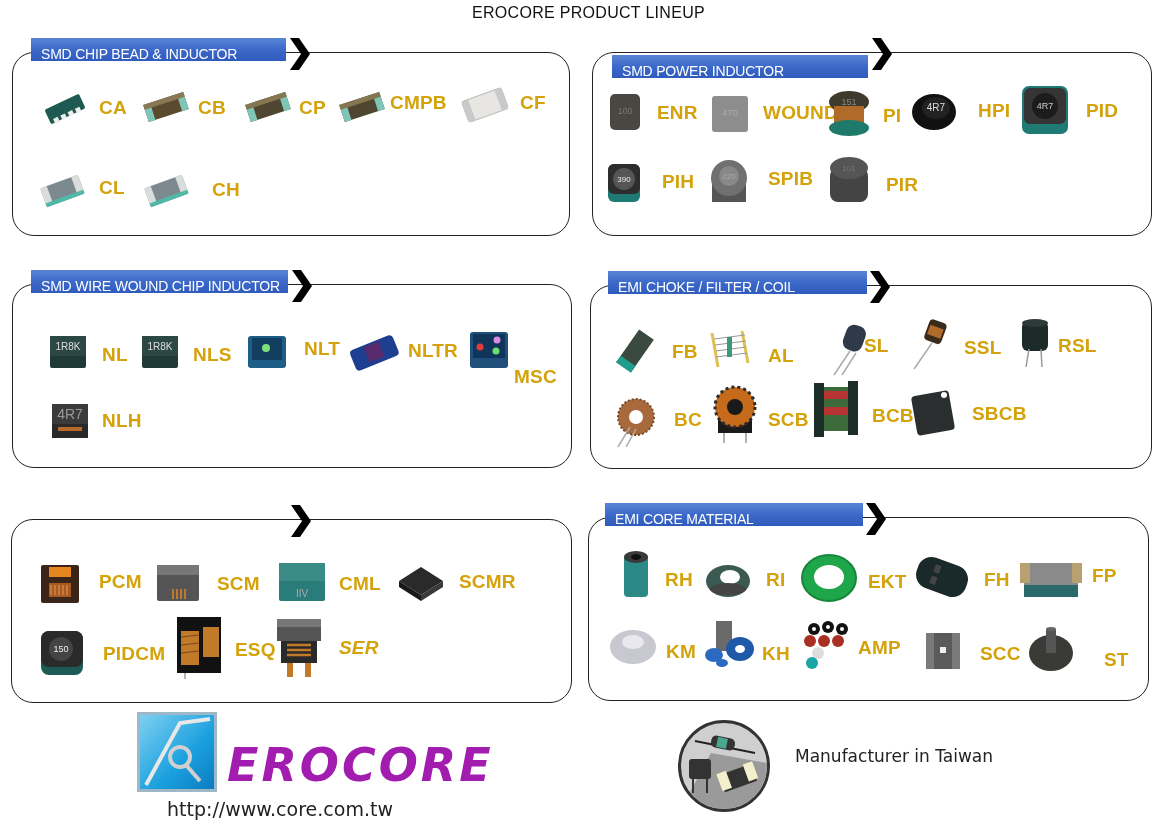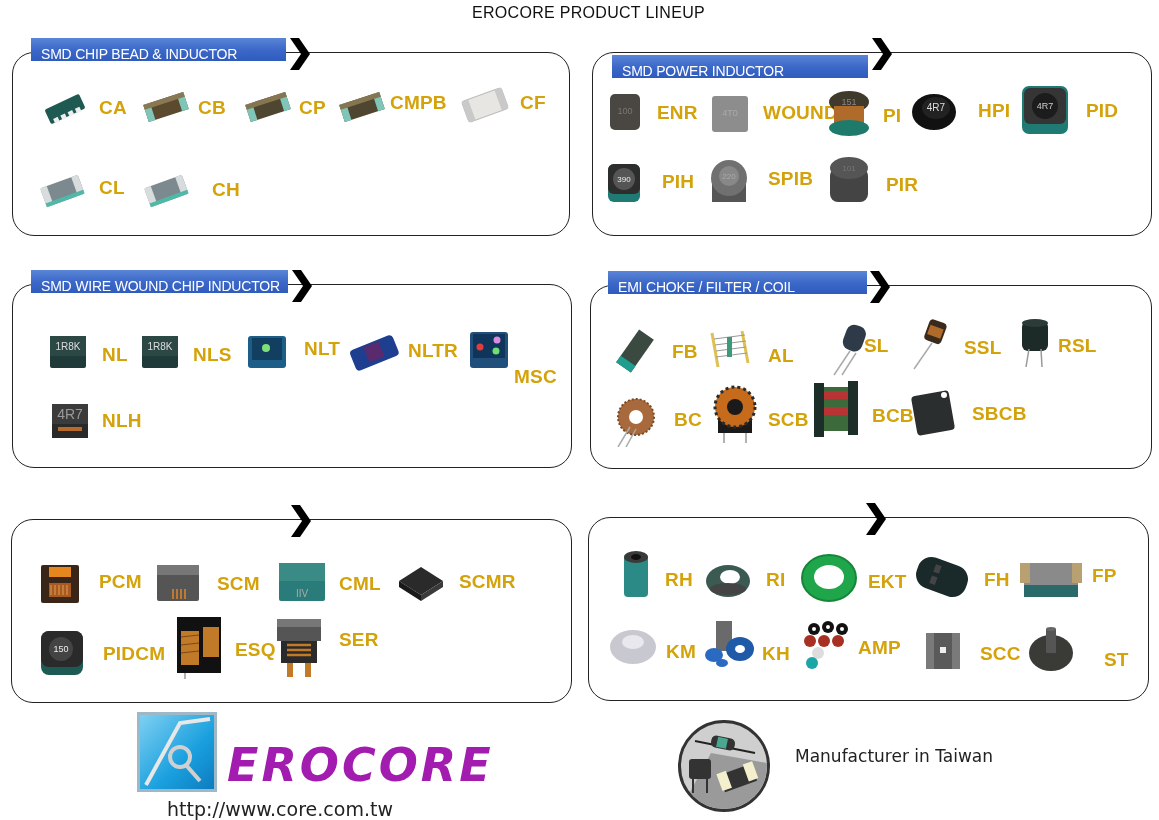--- a/index.html
+++ b/index.html
@@ -468,26 +468,27 @@
         <rect x="4" y="2" width="44" height="8" fill="#777"></rect>
         <rect x="8" y="24" width="36" height="22" fill="#2a2a2a"></rect>
         <g stroke="#c07a28" stroke-width="2.5">
           <line x1="14" y1="28" x2="38" y2="28"></line>
           <line x1="14" y1="33" x2="38" y2="33"></line>
           <line x1="14" y1="38" x2="38" y2="38"></line>
         </g>
         <rect x="14" y="46" width="6" height="14" fill="#c07a28"></rect>
         <rect x="32" y="46" width="6" height="14" fill="#c07a28"></rect>
       </svg>
-    <span class="item-label" style="left:66px; top:12px;">SER</span>
+    <span class="item-label" style="left:66px; top:20px;font-style:italic;">SER</span>
   </div>
 </div>
 
 <div class="panel" style="left:588px; top:503px; width:561px; height:198px;">
   <div class="panel-box" style="top:14px;"></div>
+  <div class="panel-tab" style="left:17px; top:0; width:258px;">EMI CORE MATERIAL</div>
   <svg class="panel-chevron" style="left:278px; top:0;" viewBox="0 0 20 32">
       <polygon points="0,0 9,0 20,16 9,32 0,32 11,16" fill="#000"></polygon>
     </svg>
 
   <div class="item" style="left:32px; top:46px;">
     <svg class="icon" width="32" height="52" style="left:0;top:0">
         <rect x="4" y="6" width="24" height="42" rx="4" fill="#2b8a86"></rect>
         <ellipse cx="16" cy="8" rx="12" ry="6" fill="#3a3a3a"></ellipse>
         <ellipse cx="16" cy="8" rx="5" ry="3" fill="#111"></ellipse>
       </svg>

